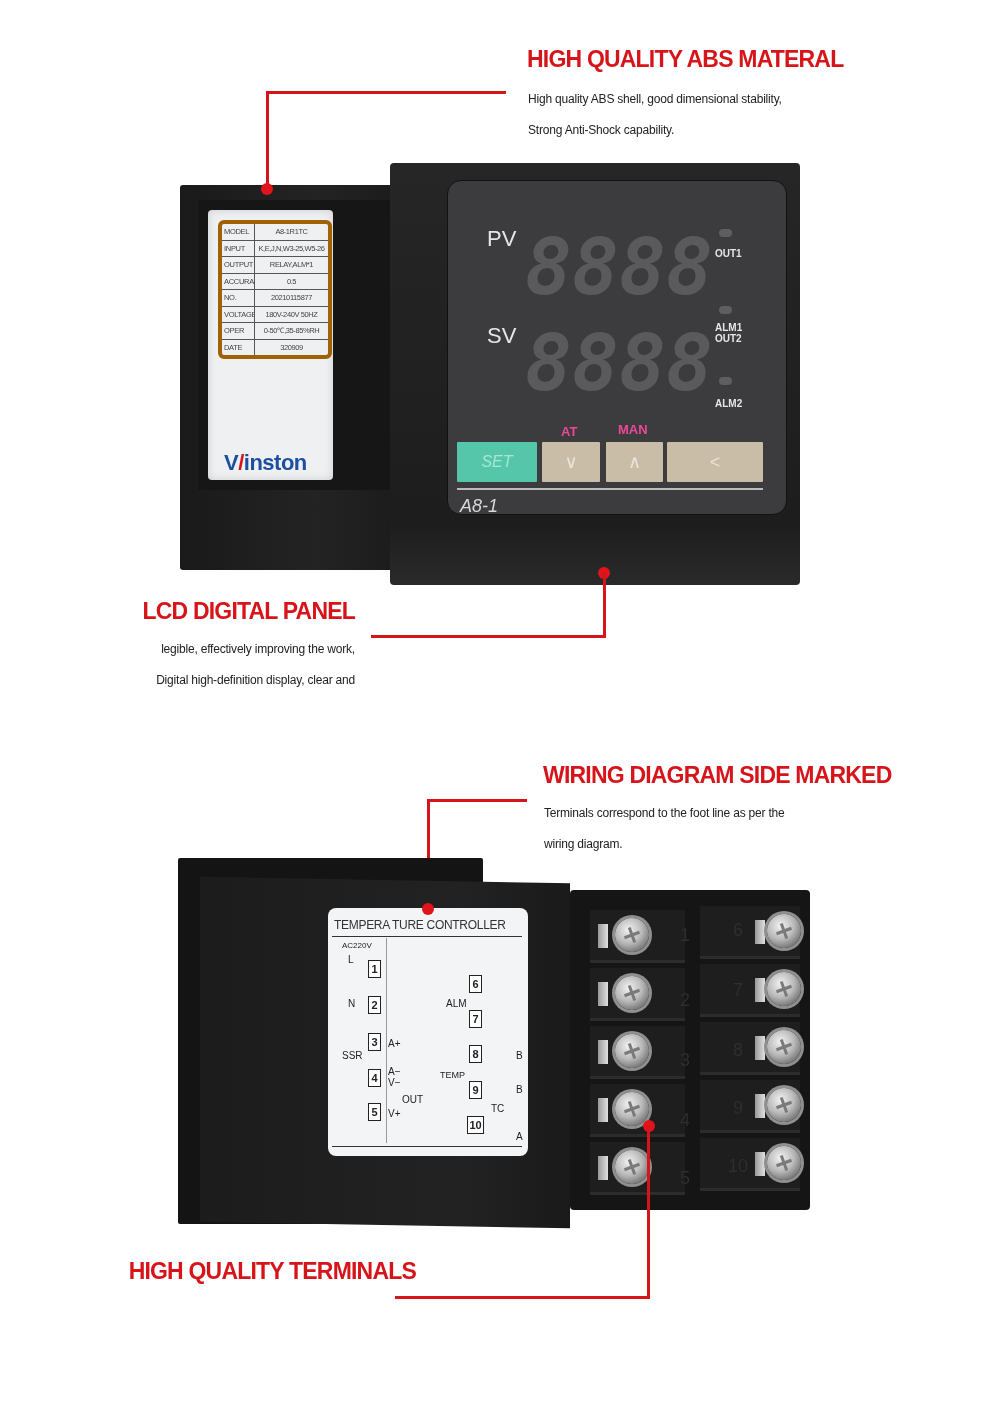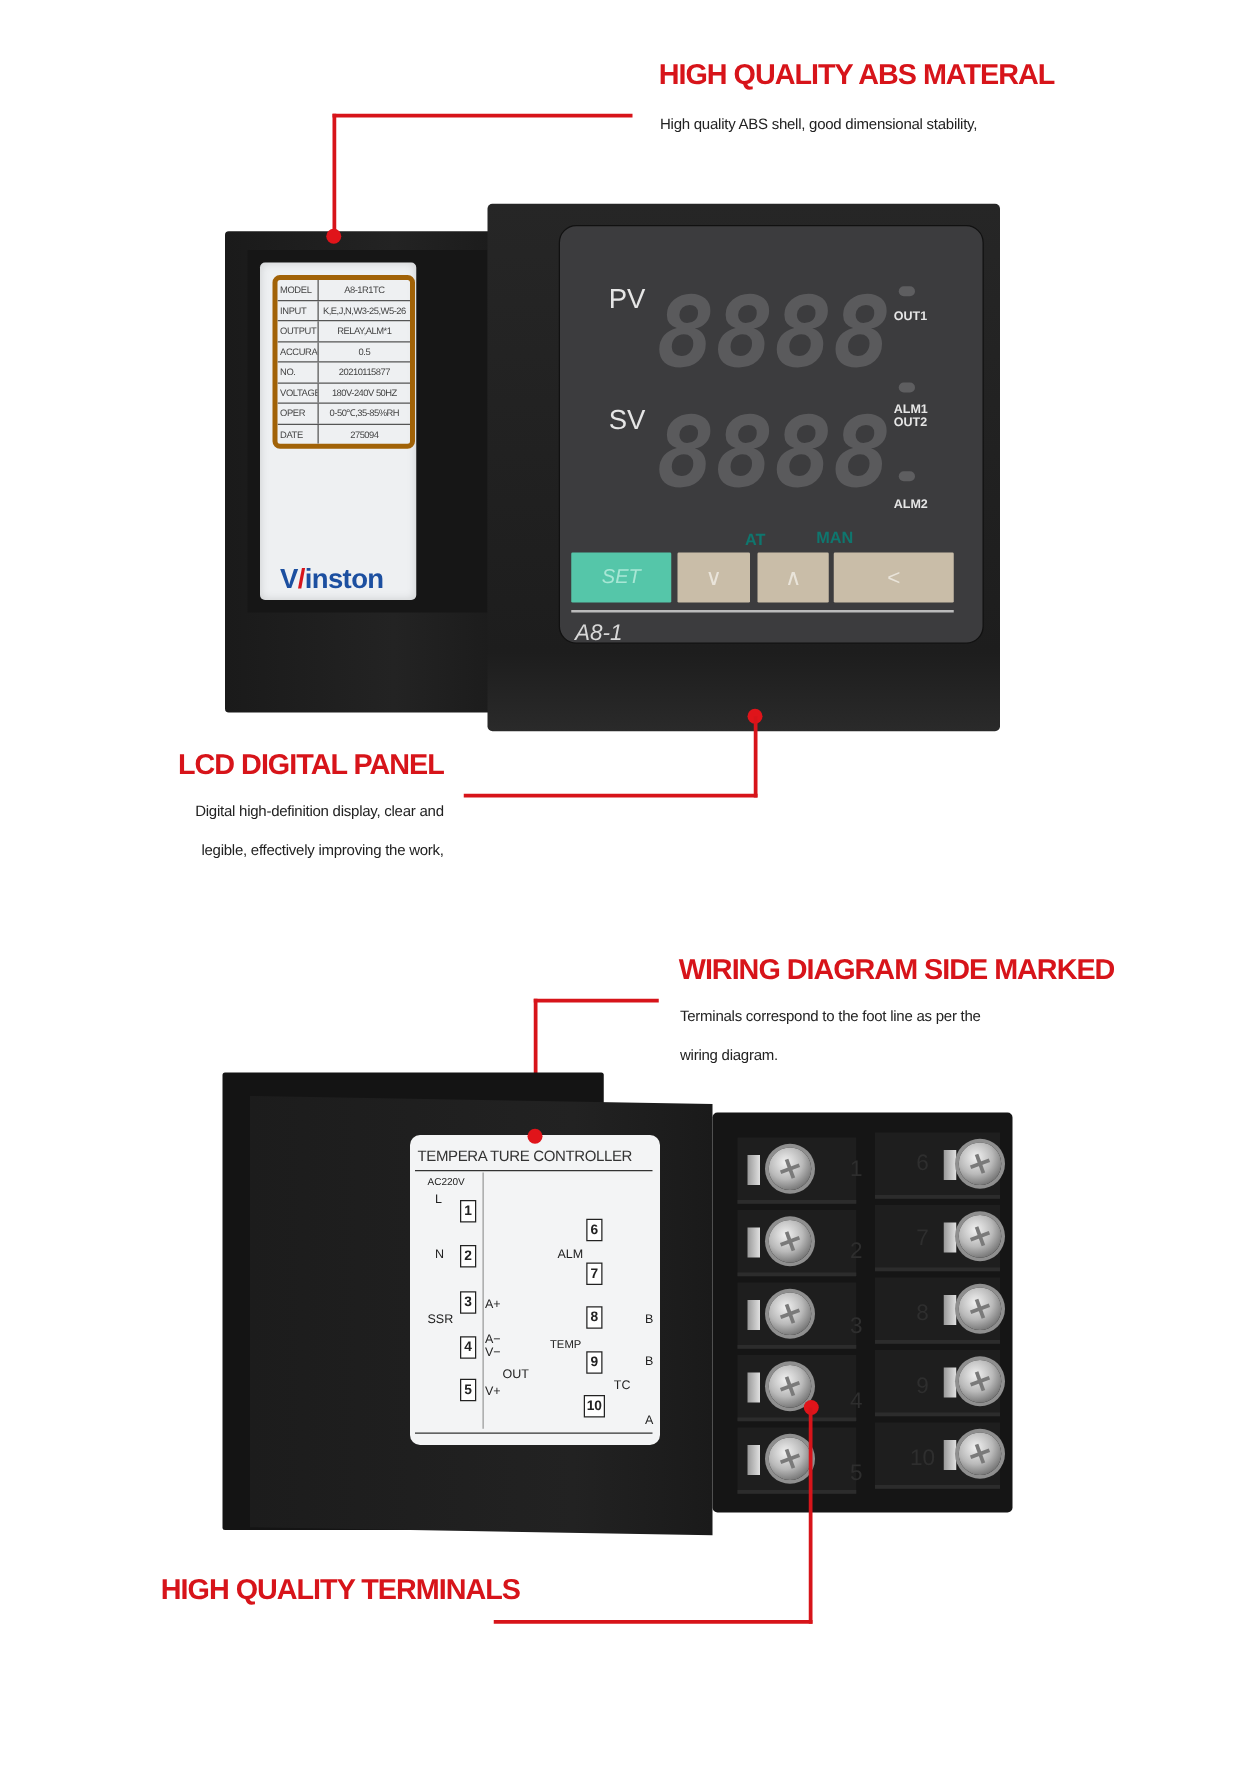--- a/index.html
+++ b/index.html
@@ -23,21 +23,21 @@
   .spec-v{flex:1;text-align:center;white-space:nowrap;overflow:hidden;letter-spacing:-0.4px;}
   .brand{position:absolute;left:16px;top:240px;font-size:22px;font-weight:bold;color:#1c4fa0;letter-spacing:-0.5px;font-family:"Liberation Sans",sans-serif;}
   .brand .slash{color:#d7141a;}
   .p1-bezel{left:390px;top:163px;width:410px;height:422px;background:linear-gradient(180deg,#262626,#1d1d1d 85%,#2a2a2a);border-radius:4px;}
   .p1-face{left:447px;top:180px;width:338px;height:333px;background:#3c3c3e;border-radius:14px;border:1px solid #111;}
   .seg-label{position:absolute;color:#e6e6e6;font-size:22px;font-family:"Liberation Sans",sans-serif;}
   .digits{position:absolute;display:flex;gap:6px;}
   .digit{font-family:"DejaVu Sans Mono",monospace;font-size:78px;line-height:78px;color:#5a5a5c;font-style:italic;font-weight:bold;letter-spacing:-6px;}
   .led{position:absolute;width:13px;height:8px;border-radius:4px;background:#5e5e60;}
   .led-label{position:absolute;color:#e6e6e6;font-size:10px;font-weight:bold;line-height:11px;font-family:"Liberation Sans",sans-serif;}
-  .btn-label{position:absolute;color:#0f766e;font-size:13px;font-weight:bold;font-family:"Liberation Sans",sans-serif;margin-left:35px;}
+  .btn-label{position:absolute;color:#ec4899;font-size:13px;font-weight:bold;font-family:"Liberation Sans",sans-serif;}
   .key{position:absolute;height:40px;top:442px;border-radius:1px;display:flex;align-items:center;justify-content:center;}
   .key-set{background:#55c6a9;color:#a8e7d5;font-style:italic;font-size:16px;font-family:"Liberation Sans",sans-serif;}
   .key-beige{background:#c9bda8;color:#e9e4da;font-size:18px;}
   .key-under{position:absolute;height:2px;background:#bbb;}
   .model-tag{position:absolute;left:460px;top:496px;color:#d8d8d8;font-style:italic;font-size:18px;font-family:"Liberation Sans",sans-serif;}
 
   
   .p2-flange{left:178px;top:858px;width:305px;height:366px;background:#141414;border-radius:2px;}
   .p2-side{left:200px;top:880px;width:370px;height:345px;background:linear-gradient(90deg,#1c1c1c,#222 70%,#1a1a1a);transform:skewY(1deg);}
   .p2-label{left:328px;top:908px;width:200px;height:248px;background:#f3f4f5;border-radius:8px;}
@@ -54,20 +54,21 @@
   .tnum{position:absolute;color:#2e2e2e;font-size:18px;font-family:"Liberation Sans",sans-serif;}
 </style>
 </head>
 <body>
 
 <div class="rline" style="left:266px;top:91px;width:240px;height:3px;"></div>
 <div class="rline" style="left:266px;top:91px;width:3px;height:97px;"></div>
 <div class="feat-title" style="left:527px;top:46px;">HIGH QUALITY ABS MATERAL</div>
 <div class="feat-desc" style="left:528px;top:84px;">
   <div>High quality ABS shell, good dimensional stability,</div>
+  <div>Strong Anti-Shock capability.</div>
 </div>
 
 <div class="abs p1-body"></div>
 <div class="abs p1-body-inner"></div>
 <div class="abs p1-label">
   <div class="spec-table">
     <div class="spec-row">
         <span class="spec-k">MODEL</span>
         <span class="spec-v">A8-1R1TC</span>
       </div>
@@ -90,21 +91,21 @@
     <div class="spec-row">
         <span class="spec-k">VOLTAGE</span>
         <span class="spec-v">180V-240V 50HZ</span>
       </div>
     <div class="spec-row">
         <span class="spec-k">OPER</span>
         <span class="spec-v">0-50℃,35-85%RH</span>
       </div>
     <div class="spec-row">
         <span class="spec-k">DATE</span>
-        <span class="spec-v">275094</span>
+        <span class="spec-v">320909</span>
       </div>
   </div>
   <div class="brand"><span>V</span><span class="slash">/</span><span>inston</span></div>
 </div>
 <div class="rdot" style="left:261px;top:183px;"></div>
 
 <div class="abs p1-bezel"></div>
 <div class="abs p1-face"></div>
 
 <div class="seg-label" style="left:487px;top:226px;">PV</div>
@@ -139,22 +140,22 @@
 <div class="key key-beige" style="left:667px;width:96px;">&lt;</div>
 <div class="key-under" style="left:457px;top:488px;width:306px;"></div>
 
 <div class="model-tag">A8-1</div>
 
 <div class="rdot" style="left:598px;top:567px;"></div>
 <div class="rline" style="left:603px;top:573px;width:3px;height:65px;"></div>
 <div class="rline" style="left:371px;top:635px;width:235px;height:3px;"></div>
 <div class="feat-title right" style="right:645px;top:598px;">LCD DIGITAL PANEL</div>
 <div class="feat-desc right" style="right:645px;top:634px;">
+  <div>legible, effectively improving the work,</div>
   <div>Digital high-definition display, clear and</div>
-  <div>legible, effectively improving the work,</div>
 </div>
 
 <div class="rline" style="left:427px;top:799px;width:100px;height:3px;"></div>
 <div class="rline" style="left:427px;top:799px;width:3px;height:110px;"></div>
 <div class="feat-title" style="left:543px;top:762px;">WIRING DIAGRAM SIDE MARKED</div>
 <div class="feat-desc" style="left:544px;top:798px;">
   <div>Terminals correspond to the foot line as per the</div>
   <div>wiring diagram.</div>
 </div>
 

